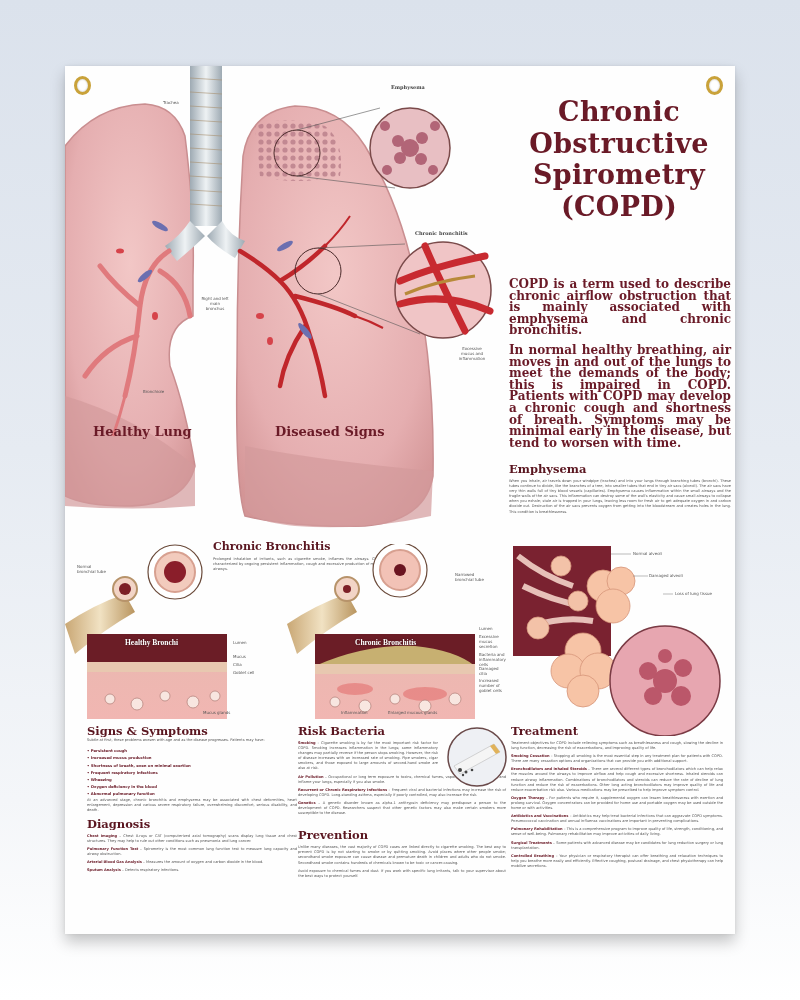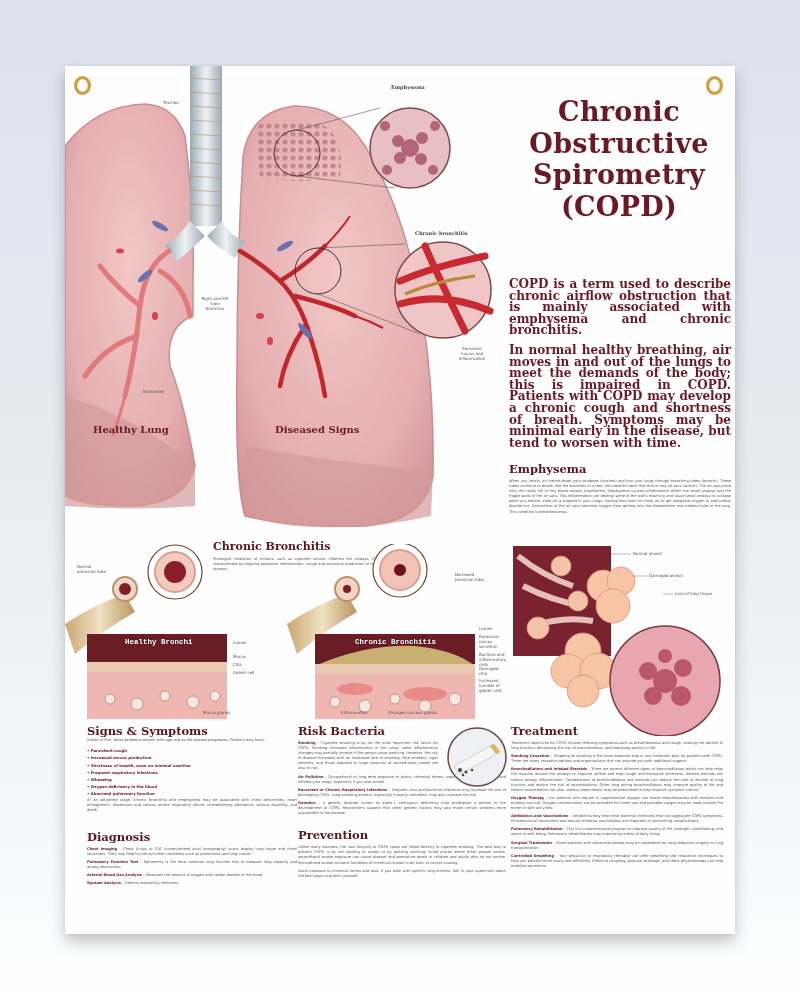--- a/index.html
+++ b/index.html
@@ -47,38 +47,38 @@
   }
   .body-small b { color: #6a1a27; }
 
   
   .illus { position: absolute; }
   .label-small {
     position: absolute; font-size: 4px; color: #555; line-height: 5px;
     font-family: "DejaVu Sans", sans-serif;
   }
   .lung-label {
-    position: absolute; font-size: 10px; color: #6a1a27; font-weight: bold;
+    position: absolute; font-size: 13px; color: #6a1a27; font-weight: bold;
     font-family: "DejaVu Serif", serif;
   }
   .inset-title {
     position: absolute; font-size: 5px; color: #444; font-weight: bold;
     font-family: "DejaVu Serif", serif;
   }
 
   .emph { position: absolute; left: 444px; top: 396px; width: 222px; }
   .emph .body-small { margin-top: 3px; }
 
   .cb { position: absolute; left: 148px; top: 474px; width: 198px; }
   .cb .section-h { font-size: 11px; }
   .cb .body-small { margin-top: 3px; }
 
   .bronchi-panel-title {
     position: absolute; color: #fff; font-weight: bold; font-size: 7.5px;
-    font-family: Liberation Mono, monospace; text-shadow: 0 0 2px rgba(0,0,0,0.5);
+    font-family: Liberation Serif, serif; text-shadow: 0 0 2px rgba(0,0,0,0.5);
   }
 
   .bottom { position: absolute; top: 658px; }
   .bottom ul { list-style: none; margin-top: 4px; }
   .bottom li { font-size: 3.8px; line-height: 7.2px; color: #6a1a27; font-weight: bold; font-family: "DejaVu Sans", sans-serif; }
   .bottom .body-small p { margin-top: 3px; }
   .col1 { left: 22px; width: 210px; }
   .col2 { left: 233px; width: 208px; }
   .col3 { left: 446px; width: 212px; }
 </style>
@@ -312,21 +312,21 @@
       <li>• Persistent cough</li>
       <li>• Increased mucus production</li>
       <li>• Shortness of breath, even on minimal exertion</li>
       <li>• Frequent respiratory infections</li>
       <li>• Wheezing</li>
       <li>• Oxygen deficiency in the blood</li>
       <li>• Abnormal pulmonary function</li>
     </ul>
     <div class="body-small">At an advanced stage, chronic bronchitis and emphysema may be associated with chest deformities, heart enlargement, depression and various severe respiratory failure, overwhelming discomfort, serious disability, and death.</div>
 
-    <div class="section-h" style="margin-top:17px">Diagnosis</div>
+    <div class="section-h" style="margin-top:4px">Diagnosis</div>
     <div class="body-small">
       <p><b>Chest Imaging</b><span> – Chest X-rays or CAT (computerized axial tomography) scans display lung tissue and chest structures. They may help to rule out other conditions such as pneumonia and lung cancer.</span></p>
       <p><b>Pulmonary Function Test</b><span> – Spirometry is the most common lung function test to measure lung capacity and airway obstruction.</span></p>
       <p><b>Arterial Blood Gas Analysis</b><span> – Measures the amount of oxygen and carbon dioxide in the blood.</span></p>
       <p><b>Sputum Analysis</b><span> – Detects respiratory infections.</span></p>
     </div>
   </div>
 
   <div class="bottom col2">
     <div class="section-h">Risk Bacteria</div>

